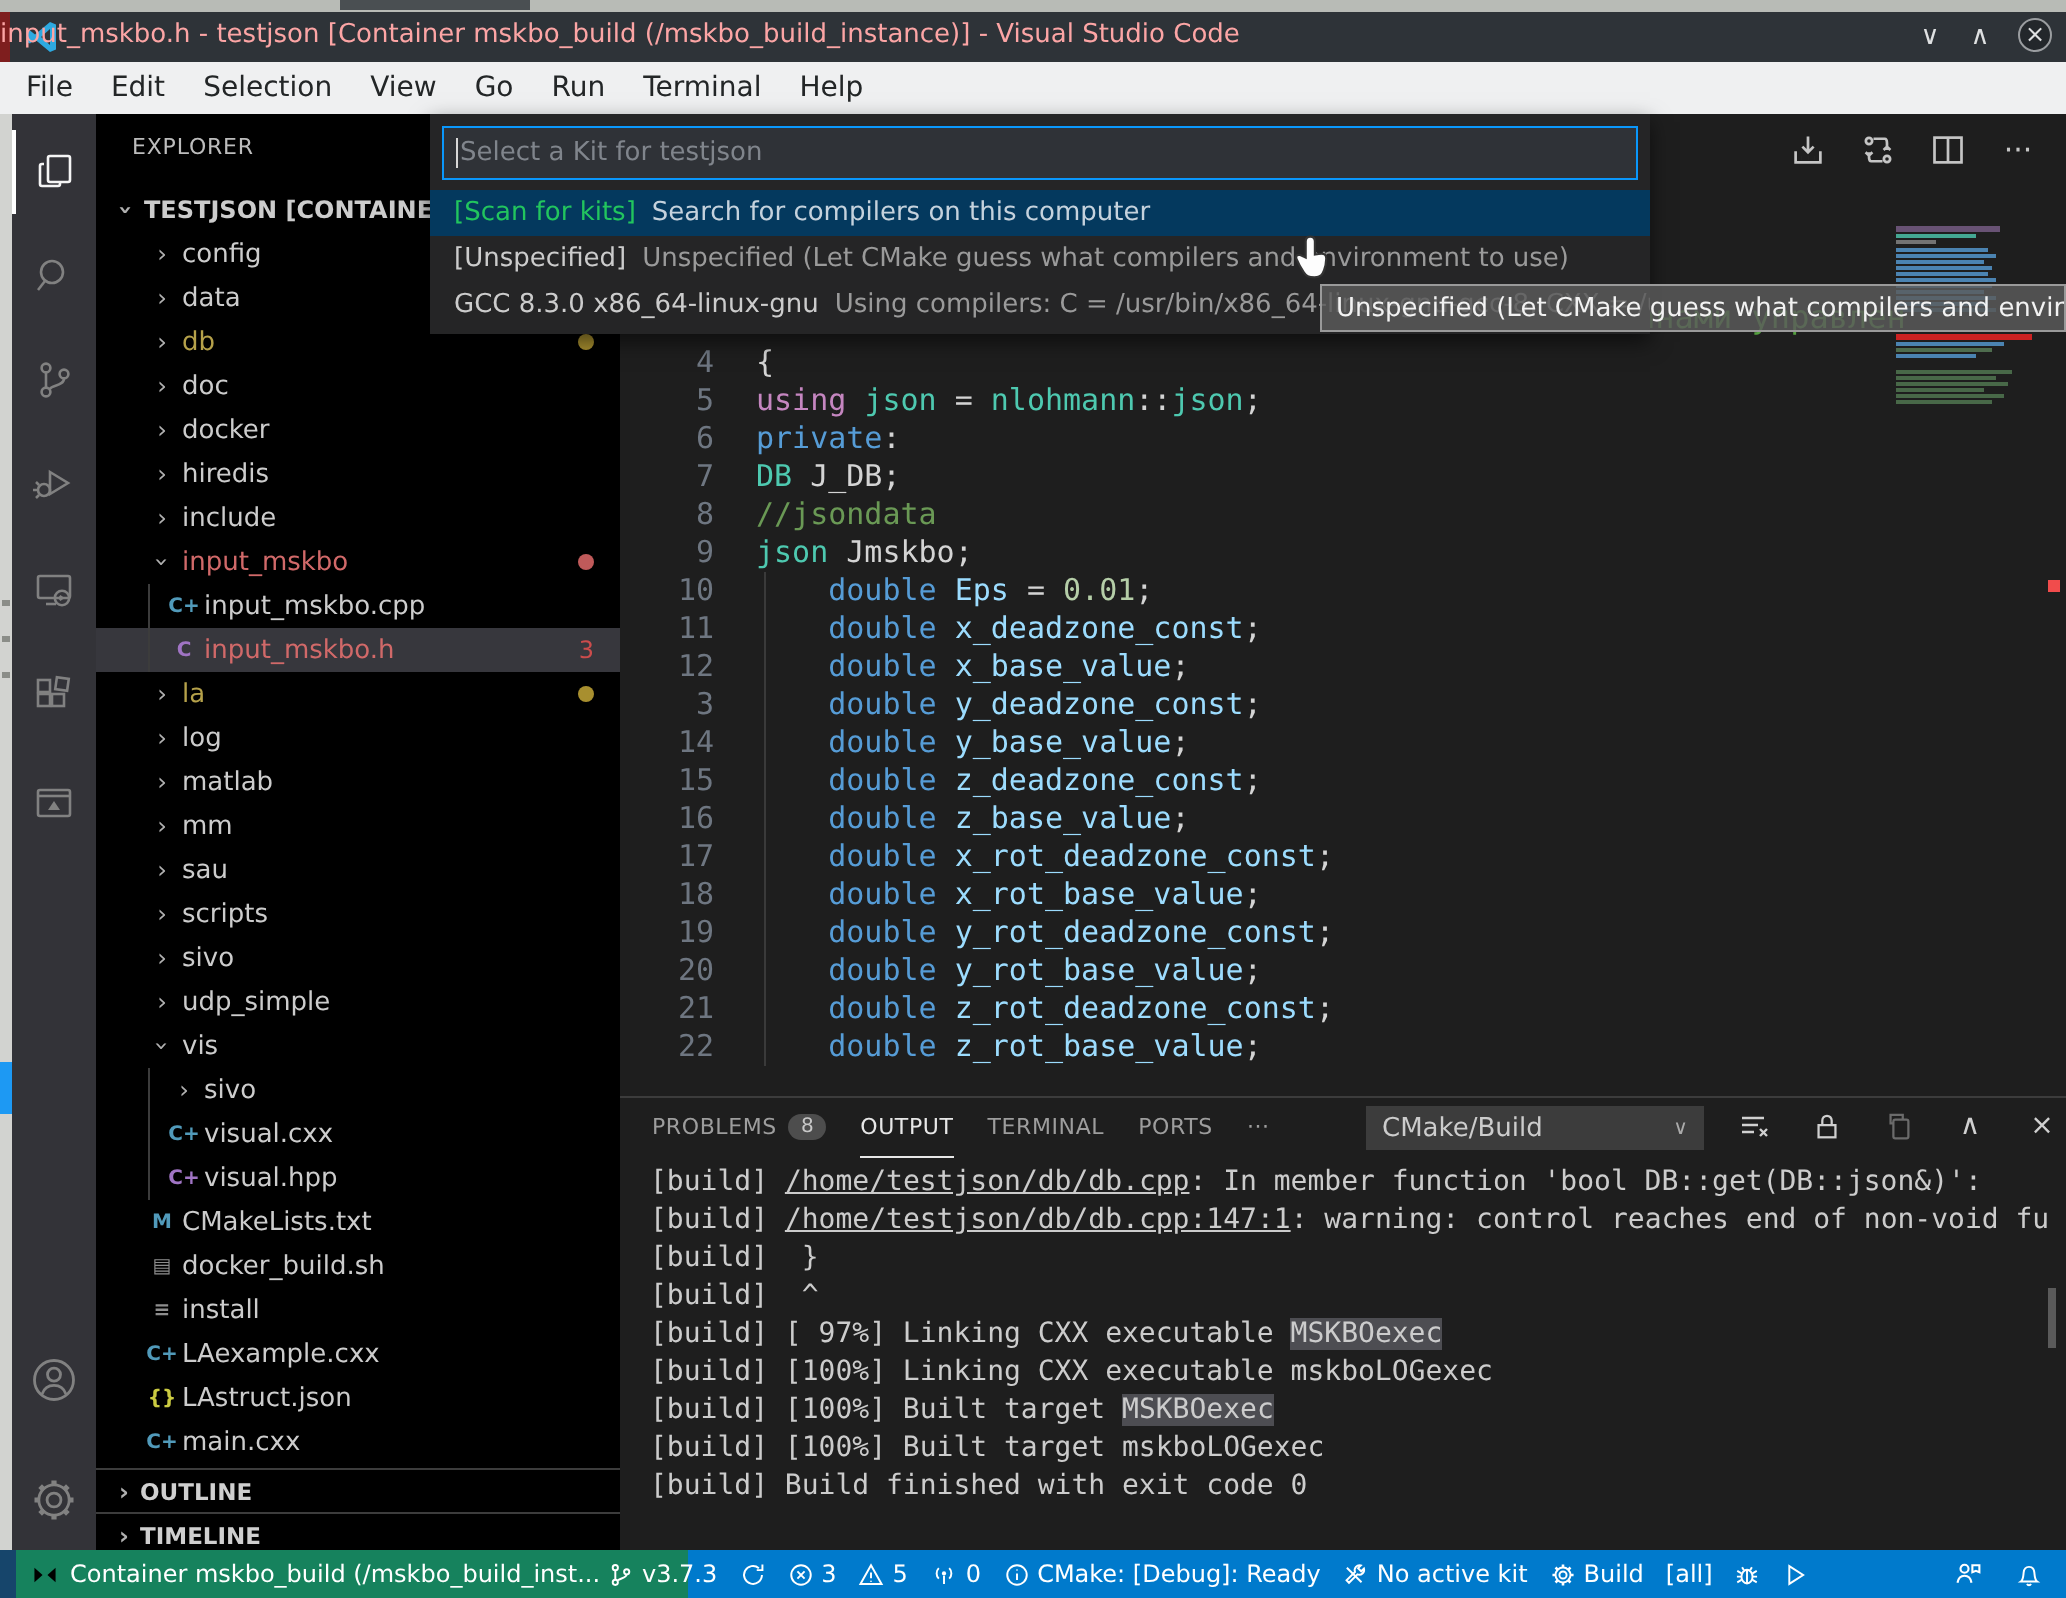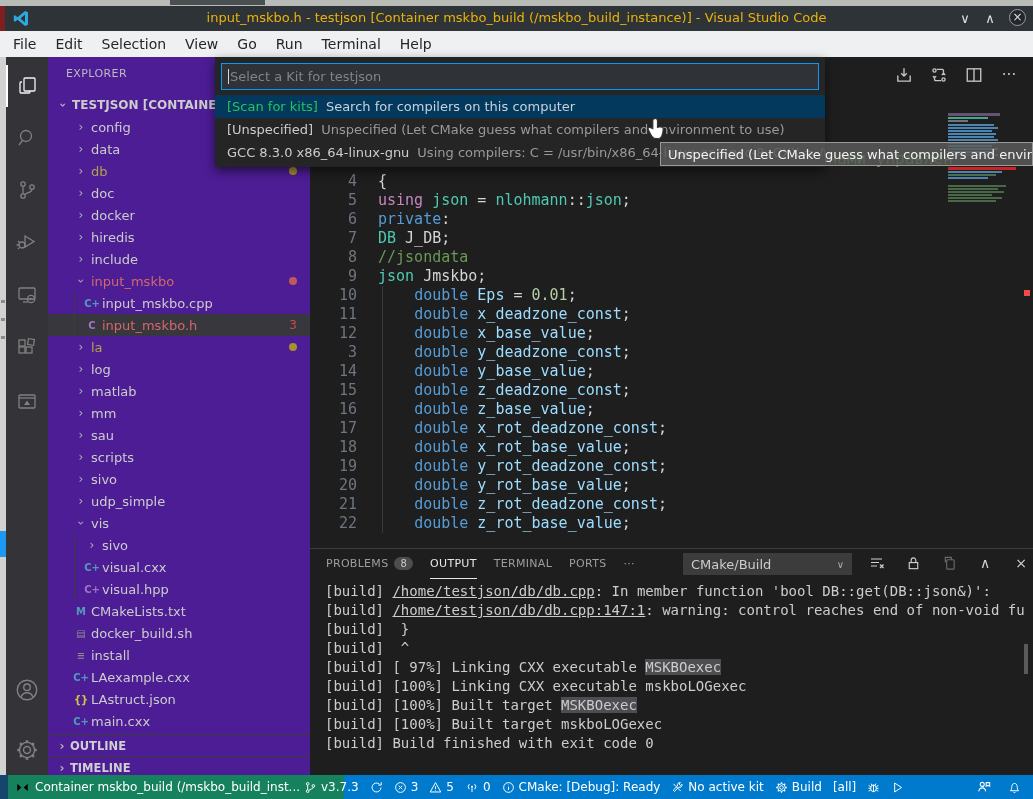--- a/index.html
+++ b/index.html
@@ -11,37 +11,37 @@
   #desktop-strip{position:absolute;left:0;top:0;width:1033px;height:6px;background:#b8bbb6;}
   #desktop-smudge{position:absolute;left:170px;top:0;width:95px;height:5px;background:#4a4f52;}
   #left-sliver{position:absolute;left:0;top:57px;width:6px;height:718px;background:#d2d3d0;z-index:2;}
   #left-sliver .mark{position:absolute;left:1px;width:4px;height:3px;background:#8b8d88;}
   #left-sliver .blue{position:absolute;left:0;top:474px;width:6px;height:26px;background:#1d99f3;}
 
   
   #titlebar{position:absolute;left:0;top:6px;width:1033px;height:25px;background:#2e3338;color:#eff0f1;}
   #titlebar-accent{position:absolute;left:0;top:0;width:5px;height:25px;background:#7e1e1e;}
   #vscode-logo{position:absolute;left:13px;top:4px;}
-  #window-title{position:absolute;left:0;right:0;top:4px;text-align:center;font-size:13px;color:#eab308;}
+  #window-title{position:absolute;left:0;right:0;top:4px;font-size:13px;color:#fca5a5;}
   .win-btn{position:absolute;top:3px;width:20px;height:20px;color:#dfe1e2;font-size:13px;text-align:center;line-height:20px;}
   #btn-min{right:58px;} #btn-max{right:33px;}
   #btn-close{right:7px;border:1px solid #9a9da0;border-radius:50%;width:17px;height:17px;line-height:15px;background:#23272b;font-size:12px;}
 
   
   #menubar{position:absolute;left:0;top:31px;width:1033px;height:26px;background:#eff0f1;display:flex;align-items:center;padding-left:13px;gap:19px;font-size:14px;color:#232627;}
   .menu-item{cursor:default;}
 
   
   #activitybar{position:absolute;left:6px;top:57px;width:42px;height:718px;background:#333338;z-index:1;}
   .act-icon{position:absolute;left:0;width:42px;height:42px;display:flex;align-items:center;justify-content:center;color:#818181;}
   .act-icon.active{color:#f5f5f5;border-left:2px solid #fff;}
   .act-icon svg{stroke:currentColor;fill:none;stroke-width:1.3;}
 
   
-  #sidebar{position:absolute;left:48px;top:57px;width:262px;height:718px;background:#4c1d95;color:#cccccc;}
+  #sidebar{position:absolute;left:48px;top:57px;width:262px;height:718px;background:#000000;color:#cccccc;}
   #explorer-title{position:absolute;left:18px;top:10px;font-size:11px;color:#bcbcbc;letter-spacing:.4px;}
   #tree{position:absolute;left:0;top:37px;width:262px;}
   .trow{position:relative;height:22px;display:flex;align-items:center;font-size:13px;white-space:nowrap;}
   .trow.sel{background:#37373d;}
   .trow .chev{width:16px;color:#b0b0b0;font-size:12px;text-align:center;flex:none;}
   .chev.down{display:inline-block;transform:rotate(90deg);}
   .trow .ficon{width:16px;flex:none;font-size:10px;font-weight:bold;text-align:center;}
   .ind1{padding-left:25px;} .ind2{padding-left:36px;}
   .guide{position:absolute;left:26px;top:0;bottom:0;width:1px;background:#3c3c3c;}
   .trow .lbl{margin-left:2px;}

